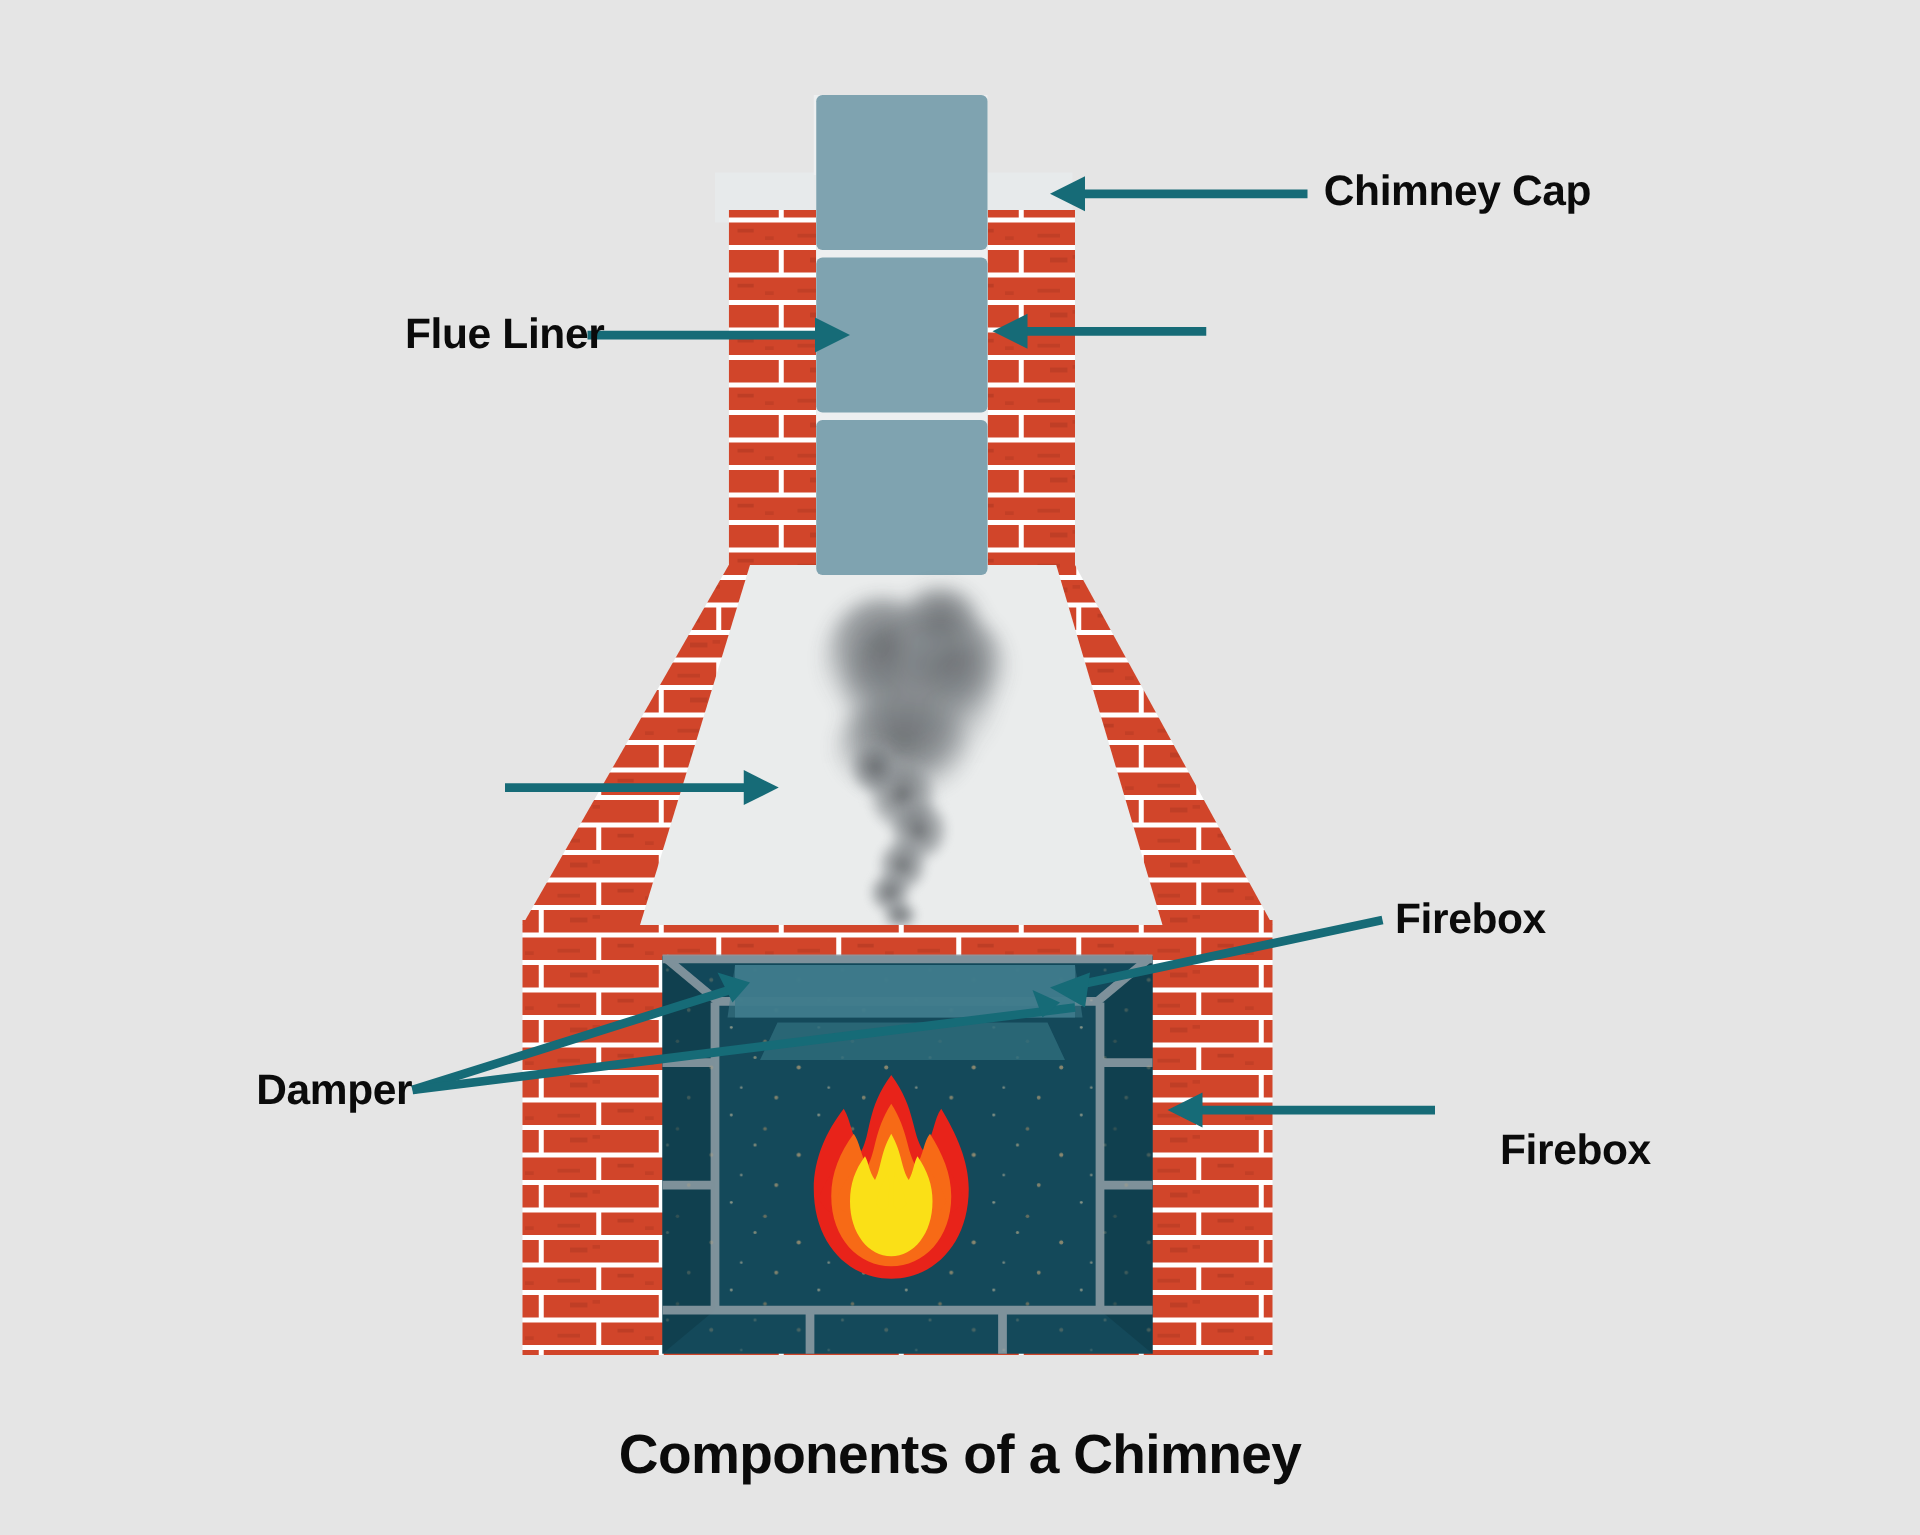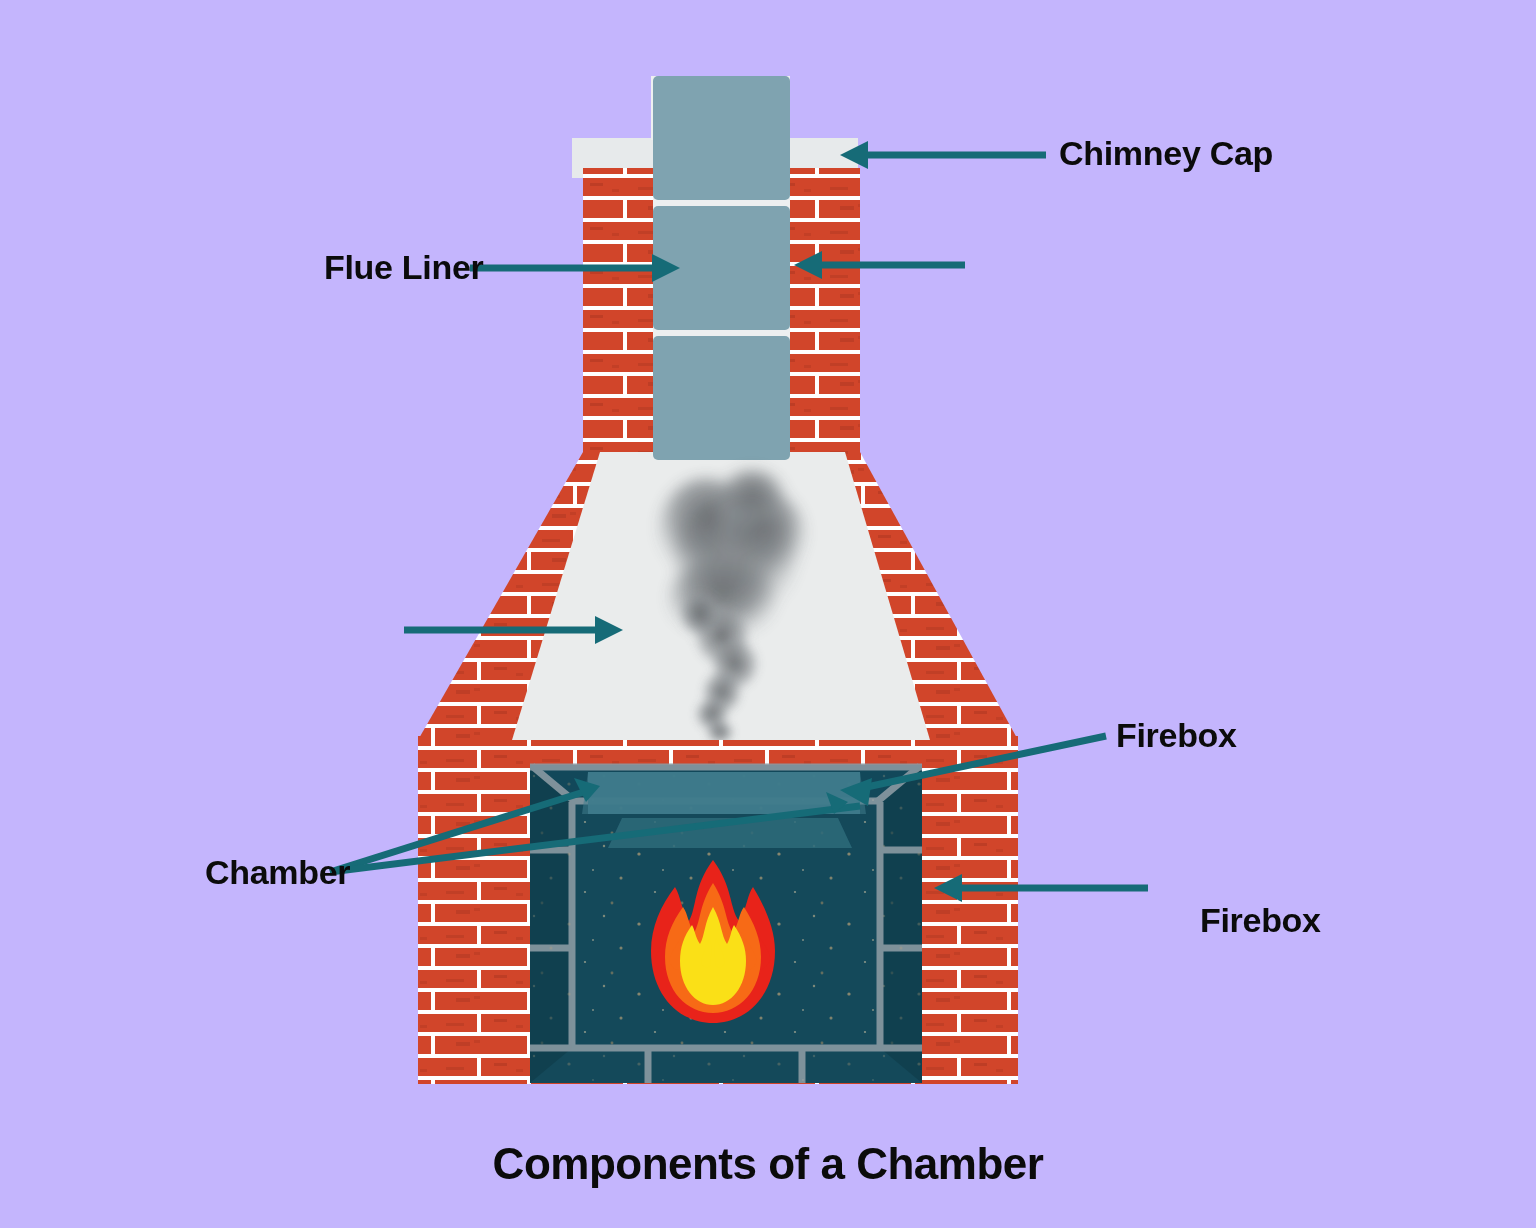--- a/index.html
+++ b/index.html
@@ -2,21 +2,21 @@
 <html><head>
 <meta charset="utf-8">
 <style>
   * { box-sizing: border-box; margin: 0; padding: 0; }
   html, body {
     width: 1536px; height: 1228px;
     background: #ffffff;
     font-family: "Liberation Sans", "DejaVu Sans", sans-serif;
     overflow: hidden;
   }
-  #stage { position: relative; width: 1536px; height: 1228px; background: #c4b5fd; }
+  #stage { position: relative; width: 1536px; height: 1228px; background: #e5e5e5; }
 
   svg.diagram { position: absolute; top:0; left:0; width:1536px; height:1228px; }
 
   .label {
     position: absolute;
     font-weight: bold;
     color: #0b0b0b;
     font-size: 34px;
     letter-spacing: -0.3px;
     white-space: nowrap;
@@ -253,17 +253,17 @@
       <polygon points="840,790 872,778 868,806"></polygon>
       <polygon points="934,888 962,874 962,902"></polygon>
       <polygon points="600,786 574,778 586,802"></polygon>
       <polygon points="848,802 826,792 834,814"></polygon>
     </g>
   </svg>
 
   <div class="label" id="lbl-chimney-cap">Chimney Cap</div>
   <div class="label" id="lbl-flue-liner">Flue Liner</div>
   <div class="label" id="lbl-damper">Firebox</div>
-  <div class="label" id="lbl-throat">Chamber</div>
+  <div class="label" id="lbl-throat">Damper</div>
   <div class="label" id="lbl-firebox">Firebox</div>
 
-  <div id="title">Components of a Chamber</div>
+  <div id="title">Components of a Chimney</div>
 </div>
 
 </body></html>

